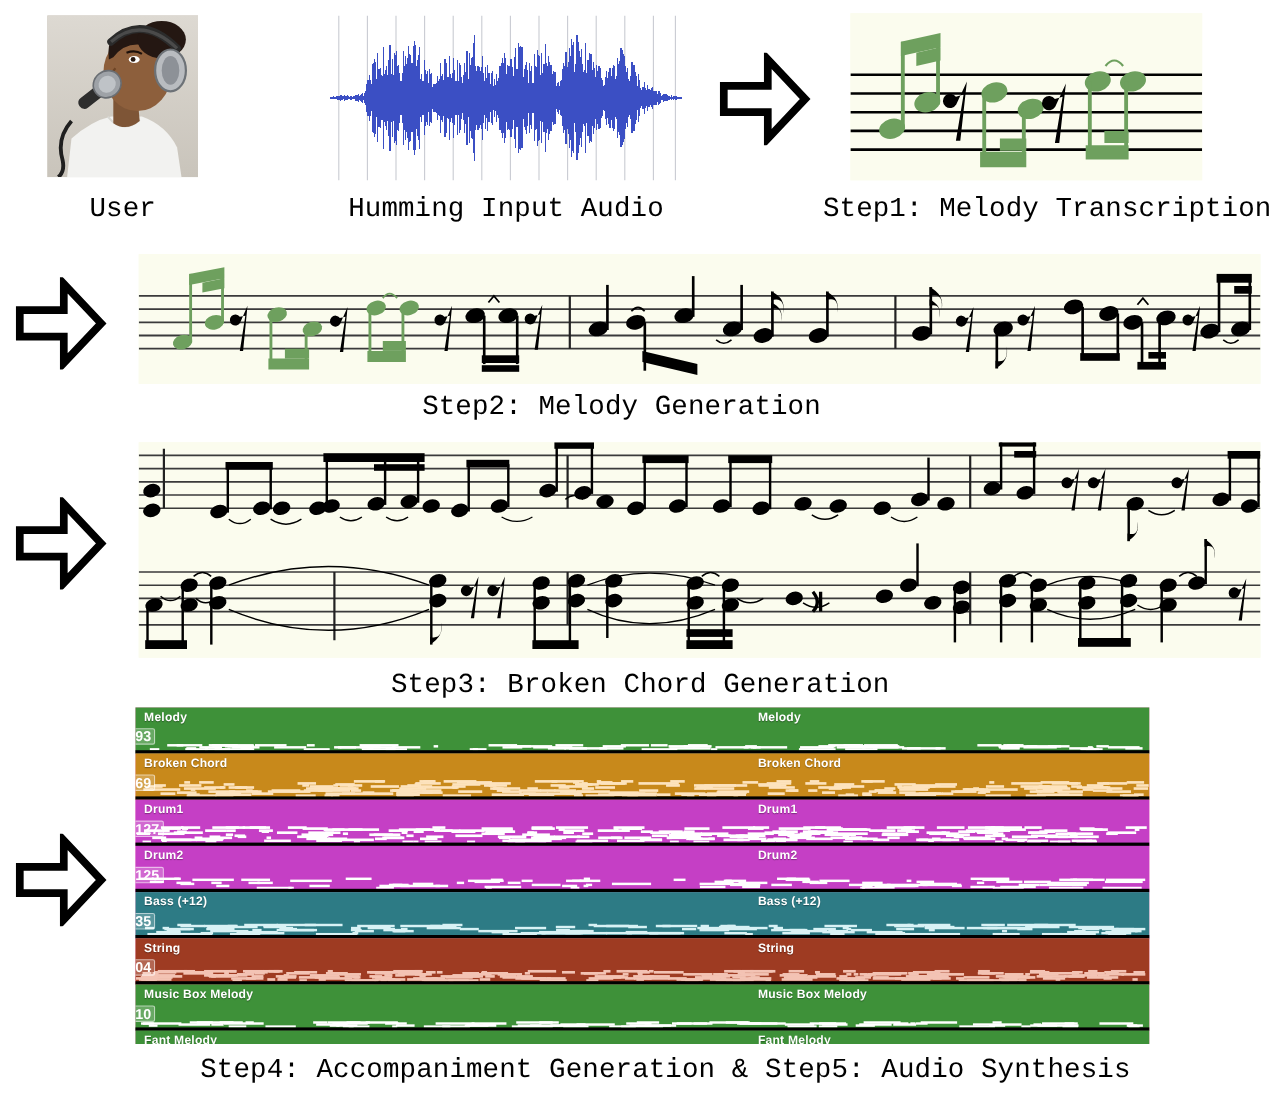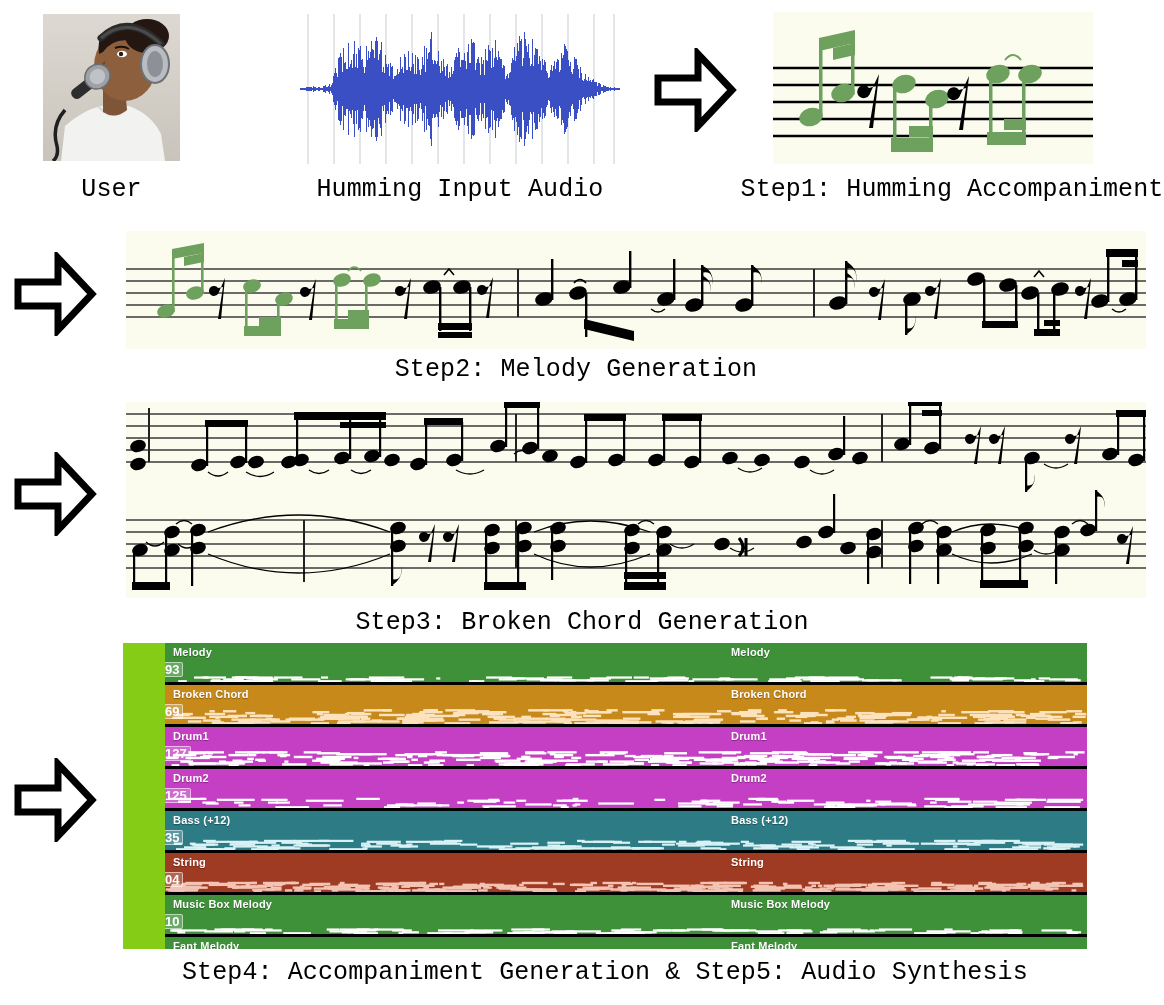--- a/index.html
+++ b/index.html
@@ -24,21 +24,21 @@
 
   
   .wave{position:absolute;background:#ffffff;}
   .wave svg{display:block;width:100%;height:100%;}
 
   
   .score{position:absolute;background:#fbfcee;overflow:hidden;}
   .score svg{display:block;width:100%;height:100%;}
 
   
-  .roll{position:absolute;background:#84cc16;overflow:hidden;padding-left:42px;}
+  .roll{position:absolute;background:#f9a8d4;overflow:hidden;}
   .track{position:relative;width:100%;overflow:hidden;border-bottom:3px solid #000;box-sizing:border-box;}
   .track:last-child{border-bottom:none;}
   .tlabel{
     position:absolute;top:3px;color:#ffffff;
     font-family:"Liberation Sans","DejaVu Sans",sans-serif;
     font-size:11px;font-weight:600;letter-spacing:.2px;
     text-shadow:0 1px 1px rgba(0,0,0,.35);
     white-space:nowrap;pointer-events:none;
   }
   .tlabel.left{left:8px;}
@@ -492,21 +492,21 @@
       <path d="M231 107 L253 107 L253 118 L231 118 Z"></path>
     </g>
     <path d="M232 48 q8 -10 16 0" fill="none" stroke="#6ea05e" stroke-width="2"></path>
 
     <g fill="#000">
       <path d="M96 76 a6.5 6.5 0 1 0 .3 7 L106 62 L100 116 L96 116 L103 74 Z"></path>
       <path d="M186 78 a6.5 6.5 0 1 0 .3 7 L196 64 L190 118 L186 118 L193 76 Z"></path>
     </g>
   </svg>
 </div>
-<div class="caption" style="left:740px;top:175px;width:424px;">Step1: Humming Accompaniment</div>
+<div class="caption" style="left:740px;top:175px;width:424px;">Step1: Melody Transcription</div>
 
 <div class="arrow" style="left:12px;top:252px;width:86px;height:84px;">
   <svg viewBox="0 0 86 84">
     <path d="M6 30 L46 30 L46 6 L80 42 L46 78 L46 54 L6 54 Z" fill="#ffffff" stroke="#000000" stroke-width="7" stroke-linejoin="miter"></path>
   </svg>
 </div>
 
 <div class="score" style="left:126px;top:231px;width:1020px;height:118px;">
   <svg viewBox="0 0 1020 118" preserveAspectRatio="none">
     <rect width="1020" height="118" fill="#fbfcee"></rect>
@@ -610,21 +610,21 @@
       <ellipse cx="974" cy="70" rx="9" ry="6.5" transform="rotate(-16 974 70)"></ellipse>
       <rect x="981" y="24" width="2.4" height="47"></rect>
       <ellipse cx="1002" cy="68" rx="9" ry="6.5" transform="rotate(-16 1002 68)"></ellipse>
       <rect x="1009" y="24" width="2.4" height="45"></rect>
       <rect x="980" y="18" width="32" height="8"></rect>
       <rect x="996" y="29" width="16" height="7"></rect>
       <path d="M986 78 q7 6 14 0" fill="none" stroke="#000" stroke-width="1.4"></path>
     </g>
   </svg>
 </div>
-<div class="caption" style="left:276px;top:355px;width:600px;text-align:center;">Step2: Melody Generation</div>
+<div class="caption" style="left:265px;top:355px;width:600px;text-align:center;">Step2: Melody Generation</div>
 
 <div class="arrow" style="left:12px;top:452px;width:86px;height:84px;">
   <svg viewBox="0 0 86 84">
     <path d="M6 30 L46 30 L46 6 L80 42 L46 78 L46 54 L6 54 Z" fill="#ffffff" stroke="#000000" stroke-width="7" stroke-linejoin="miter"></path>
   </svg>
 </div>
 
 <div class="score" style="left:126px;top:402px;width:1020px;height:196px;">
   <svg viewBox="0 0 1020 196" preserveAspectRatio="none">
     <rect width="1020" height="196" fill="#fbfcee"></rect>

